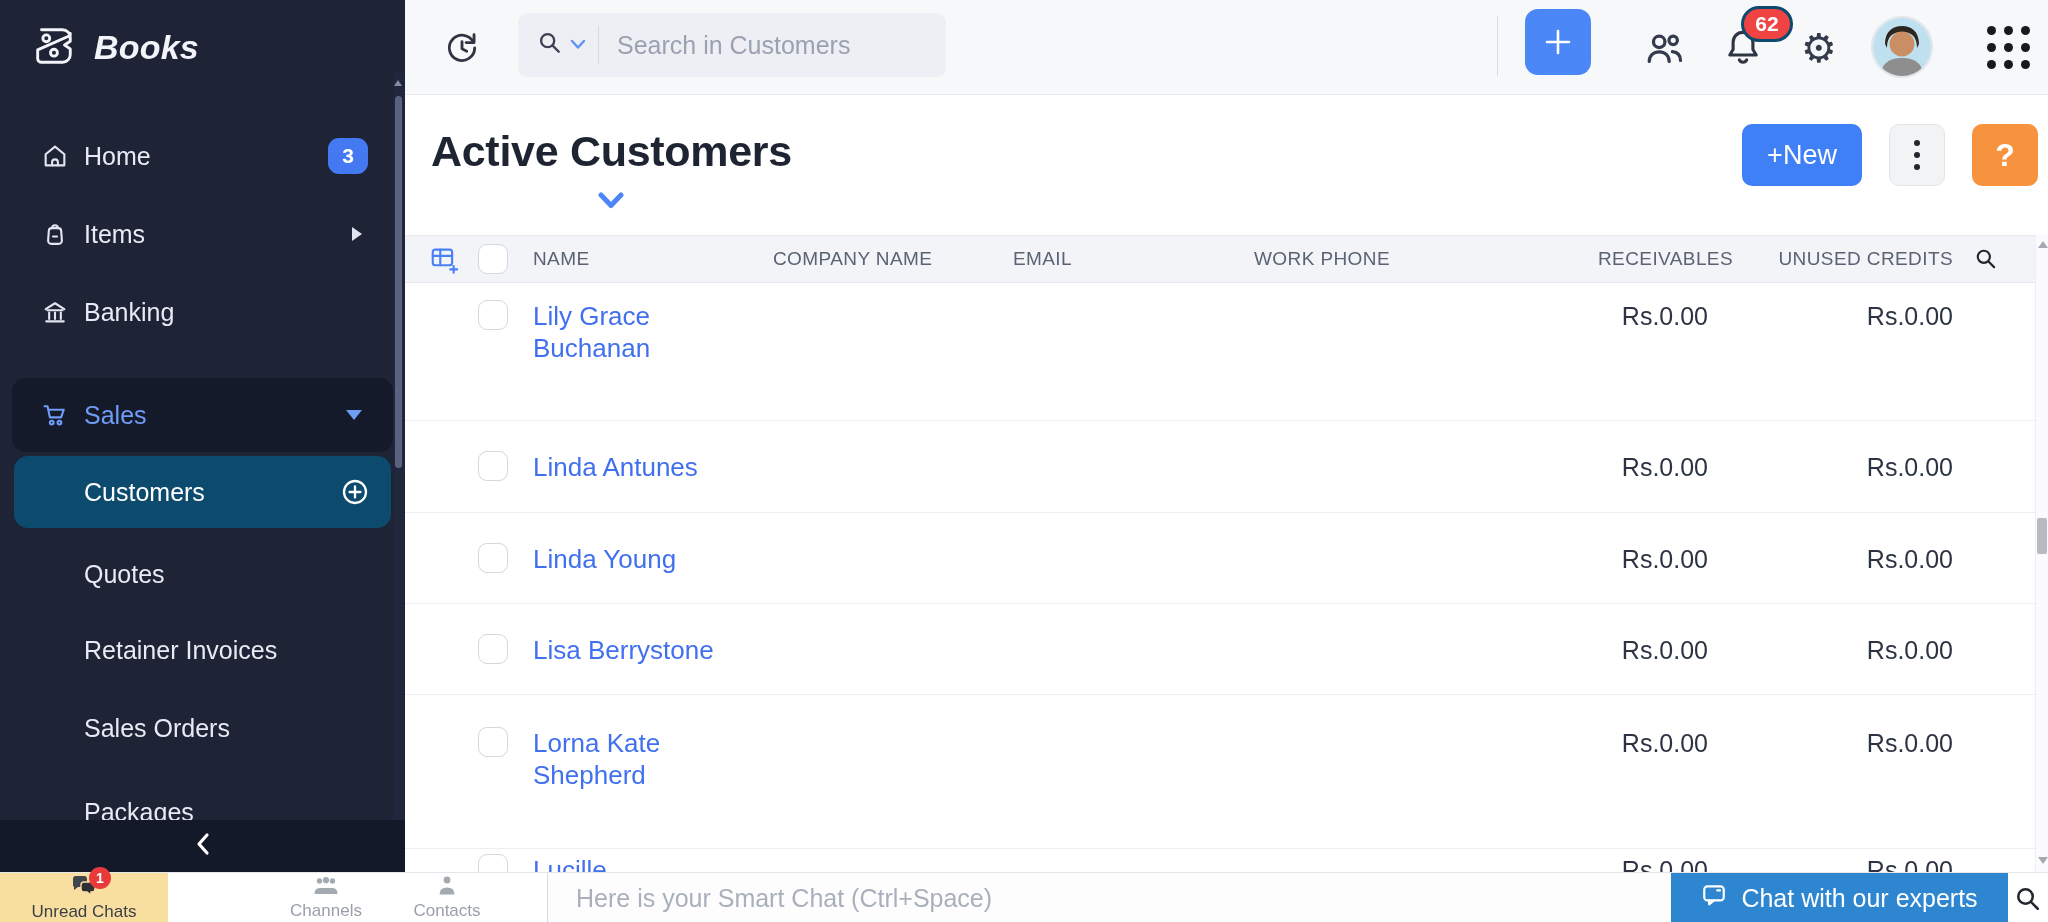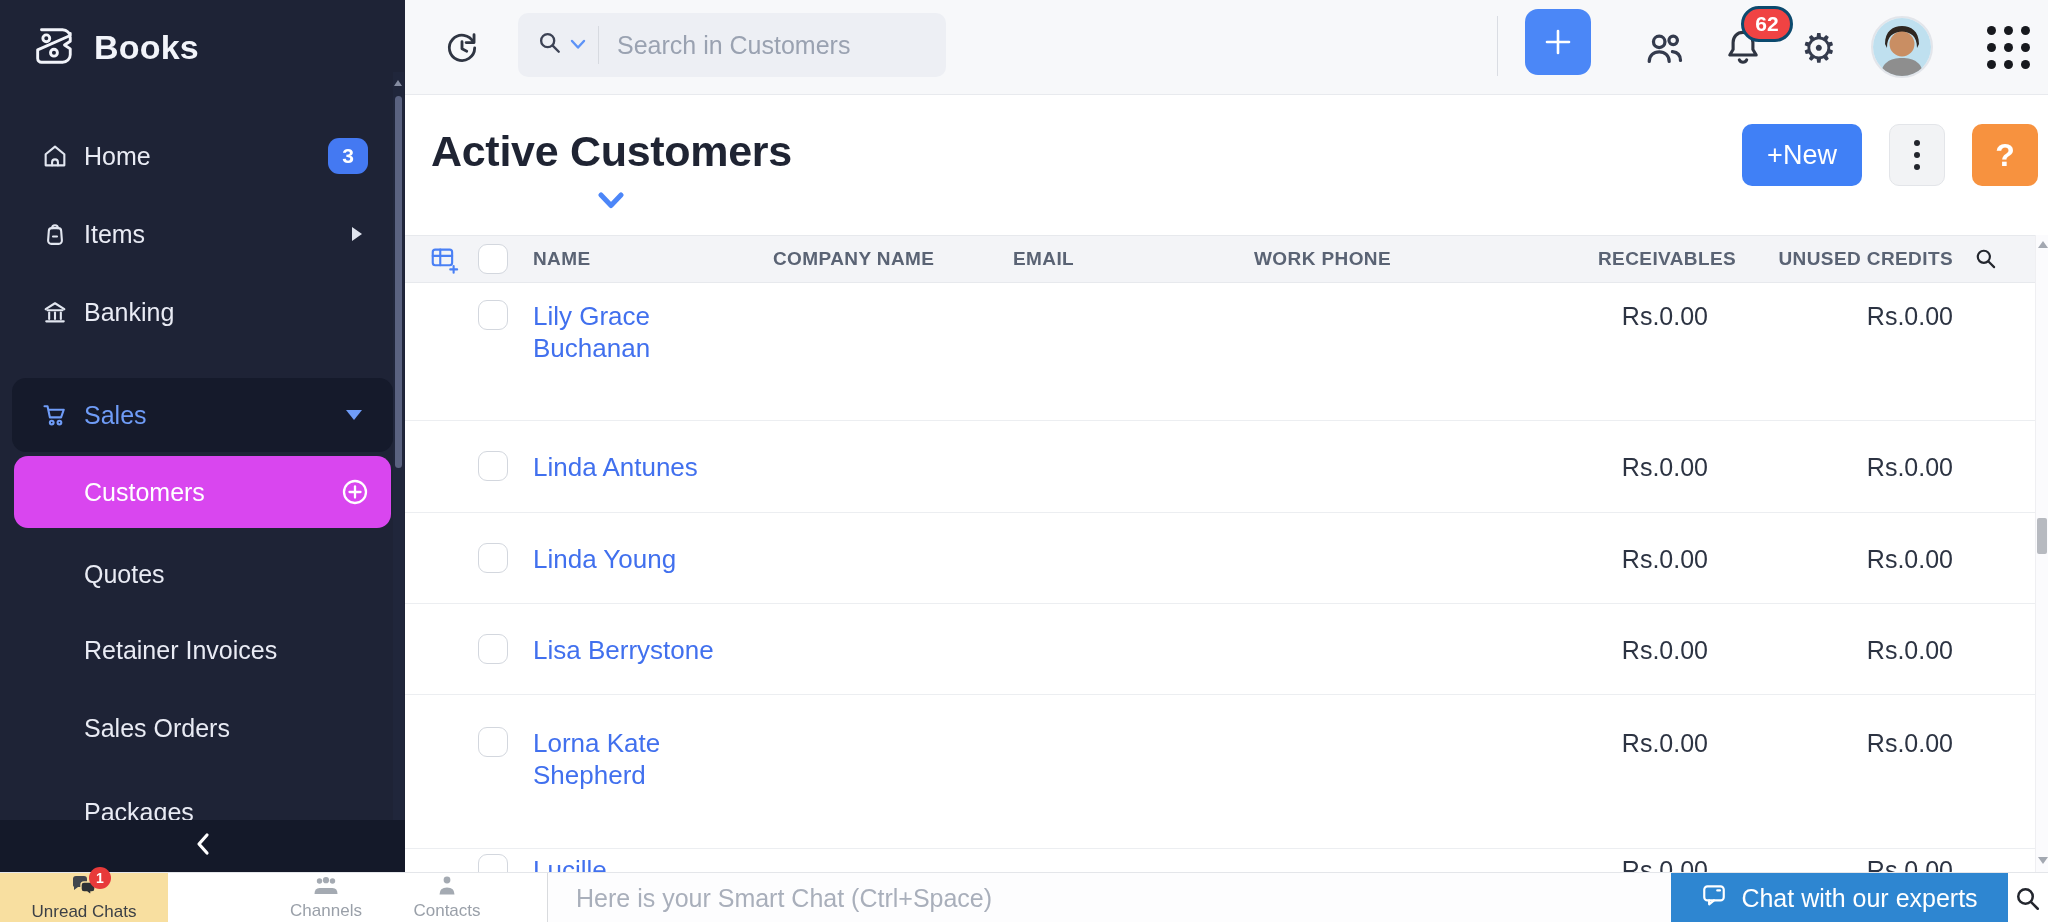--- a/index.html
+++ b/index.html
@@ -2,31 +2,31 @@
 <html><head>
 <meta charset="utf-8">
 <style>
   * { margin:0; padding:0; box-sizing:border-box; }
   html,body { background:#e9eaee; }
   body { font-family:"Liberation Sans","DejaVu Sans",sans-serif; }
   .app { position:relative; width:2048px; height:922px; background:#fff; overflow:hidden; }
 
   
   .sidebar { position:absolute; left:0; top:0; width:405px; height:872px; background:#1e2336; z-index:4; }
-  .logo { position:absolute; left:30px; top:0; height:95px; display:flex; align-items:center; gap:18px; }
+  .logo { position:absolute; left:30px; top:0; height:95px; display:flex; align-items:center; gap:18px;font-style:italic; }
   .logo-text { color:#f2f4fa; font-size:34px; font-weight:600; letter-spacing:.2px; }
   .nav-item { position:absolute; left:0; width:393px; height:72px; display:flex; align-items:center; cursor:pointer; }
   .nav-icon { position:absolute; left:40px; width:30px; height:30px; display:flex; align-items:center; justify-content:center; }
   .nav-label { position:absolute; left:84px; color:#e9ebf4; font-size:25px; font-weight:500; }
   .nav-label.blue { color:#6f9cf7; }
   .count-badge { position:absolute; left:328px; min-width:40px; height:36px; background:#4479f2; border-radius:11px; color:#fff; font-size:21px; font-weight:600; display:flex; align-items:center; justify-content:center; }
   .tri-right { position:absolute; left:352px; width:0; height:0; border-top:7px solid transparent; border-bottom:7px solid transparent; border-left:10px solid #dfe3ee; }
   .tri-down { position:absolute; left:346px; width:0; height:0; border-left:8px solid transparent; border-right:8px solid transparent; border-top:10px solid #6f9cf7; }
   .sales-group { position:absolute; left:12px; top:378px; width:381px; height:74px; background:#151a2b; border-radius:14px; }
-  .active-pill { position:absolute; left:14px; top:456px; width:377px; height:72px; background:#d946ef; border-radius:14px; display:flex; align-items:center; cursor:pointer; }
+  .active-pill { position:absolute; left:14px; top:456px; width:377px; height:72px; background:#0c4a6e; border-radius:14px; display:flex; align-items:center; cursor:pointer; }
   .active-pill .nav-label { color:#fff; }
   .pill-plus { position:absolute; right:20px; top:20px; }
   .collapse-bar { position:absolute; left:0; top:820px; width:405px; height:52px; background:#141929; display:flex; align-items:center; justify-content:center; cursor:pointer; }
   .sb-scroll { position:absolute; right:1px; top:72px; width:11px; height:748px; background:#20263b; }
   .sb-thumb { position:absolute; left:2px; top:24px; width:7px; height:372px; background:#5a6280; border-radius:4px; }
   .sb-up { position:absolute; left:1px; top:8px; width:0; height:0; border-left:4.5px solid transparent; border-right:4.5px solid transparent; border-bottom:6px solid #858ca1; }
 
   
   .topbar { position:absolute; left:405px; top:0; width:1643px; height:95px; background:#f7f8fa; border-bottom:1px solid #e8eaee; z-index:3; }
   .tb-abs { position:absolute; top:0; height:95px; display:flex; align-items:center; }
@@ -48,21 +48,21 @@
   .page-head { position:absolute; left:0; top:0; width:100%; height:140px; display:flex; align-items:center; }
   .page-title { position:absolute; left:26px; top:32px; font-size:43px; font-weight:700; color:#1f2433; letter-spacing:-.3px; display:flex; align-items:center; gap:16px;flex-direction:column; }
   .head-actions { position:absolute; right:22px; top:29px; display:flex; gap:27px; }
   .btn-new { width:120px; height:62px; background:#4080f6; color:#fff; font-size:27px; font-weight:500; border:none; border-radius:10px; cursor:pointer; font-family:inherit; }
   .btn-kebab { width:56px; height:62px; background:#f2f3f5; border:1px solid #e3e5e9; border-radius:10px; display:flex; flex-direction:column; align-items:center; justify-content:center; gap:6px; cursor:pointer; }
   .btn-kebab span { width:6px; height:6px; border-radius:50%; background:#22252c; }
   .btn-help { width:66px; height:62px; background:#f7923f; color:#fff; font-size:32px; font-weight:700; border:none; border-radius:10px; cursor:pointer; margin-right:-12px; font-family:inherit; }
 
   .grid-cols { display:grid; grid-template-columns:24px 40px 64px 240px 240px 241px 344px 110px 245px 60px; }
   .thead { position:absolute; left:0; top:140px; width:100%; height:48px; background:#f3f4f7; border-top:1px solid #e7e9ed; border-bottom:1px solid #e7e9ed; align-items:center; }
-  .th { font-size:19px; font-weight:700; color:#5a6374; letter-spacing:.4px; }
+  .th { font-size:19px; font-weight:400; color:#5a6374; letter-spacing:.4px; }
   .th.right { text-align:right; }
   .checkbox { width:30px; height:30px; border:1.5px solid #d3d7de; border-radius:9px; background:#fff; margin-left:9px; cursor:pointer; }
   .trow { position:relative; width:100%; border-bottom:1px solid #eceef1; align-items:start; }
   .name-link { font-size:26px; color:#4170ee; font-weight:500; line-height:32px; max-width:205px; display:inline-block; cursor:pointer; }
   .amount { font-size:25px; color:#2c3342; line-height:32px; text-align:right; }
   .rows-wrap { position:absolute; left:0; top:189px; width:100%; }
 
   .c-scroll { position:absolute; right:0; top:140px; width:13px; height:637px; background:#fbfbfd; border-left:1px solid #efeff2; }
   .c-thumb { position:absolute; left:1px; top:283px; width:10px; height:36px; background:#b7bac0; border-radius:2px; }
   .c-up { position:absolute; left:2px; top:6px; width:0; height:0; border-left:5px solid transparent; border-right:5px solid transparent; border-bottom:7px solid #a3a8b1; }

